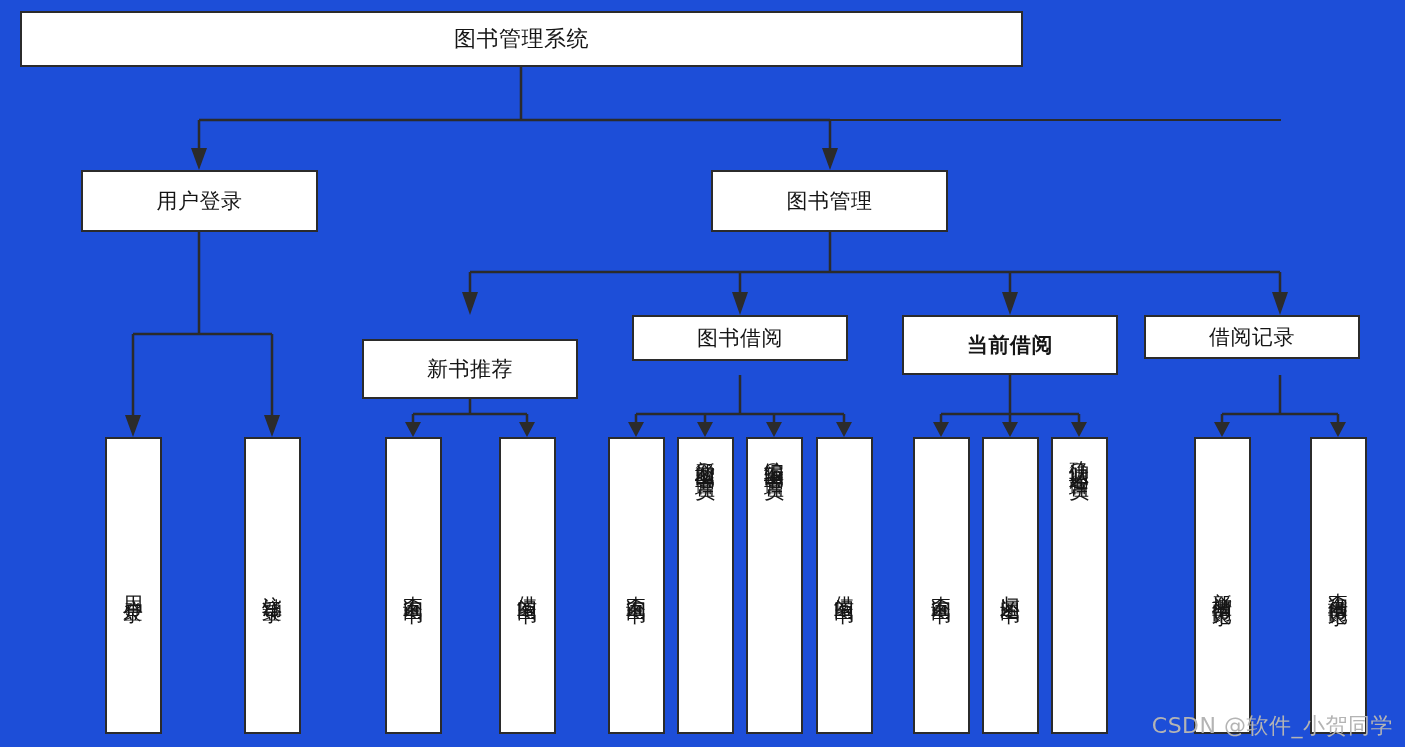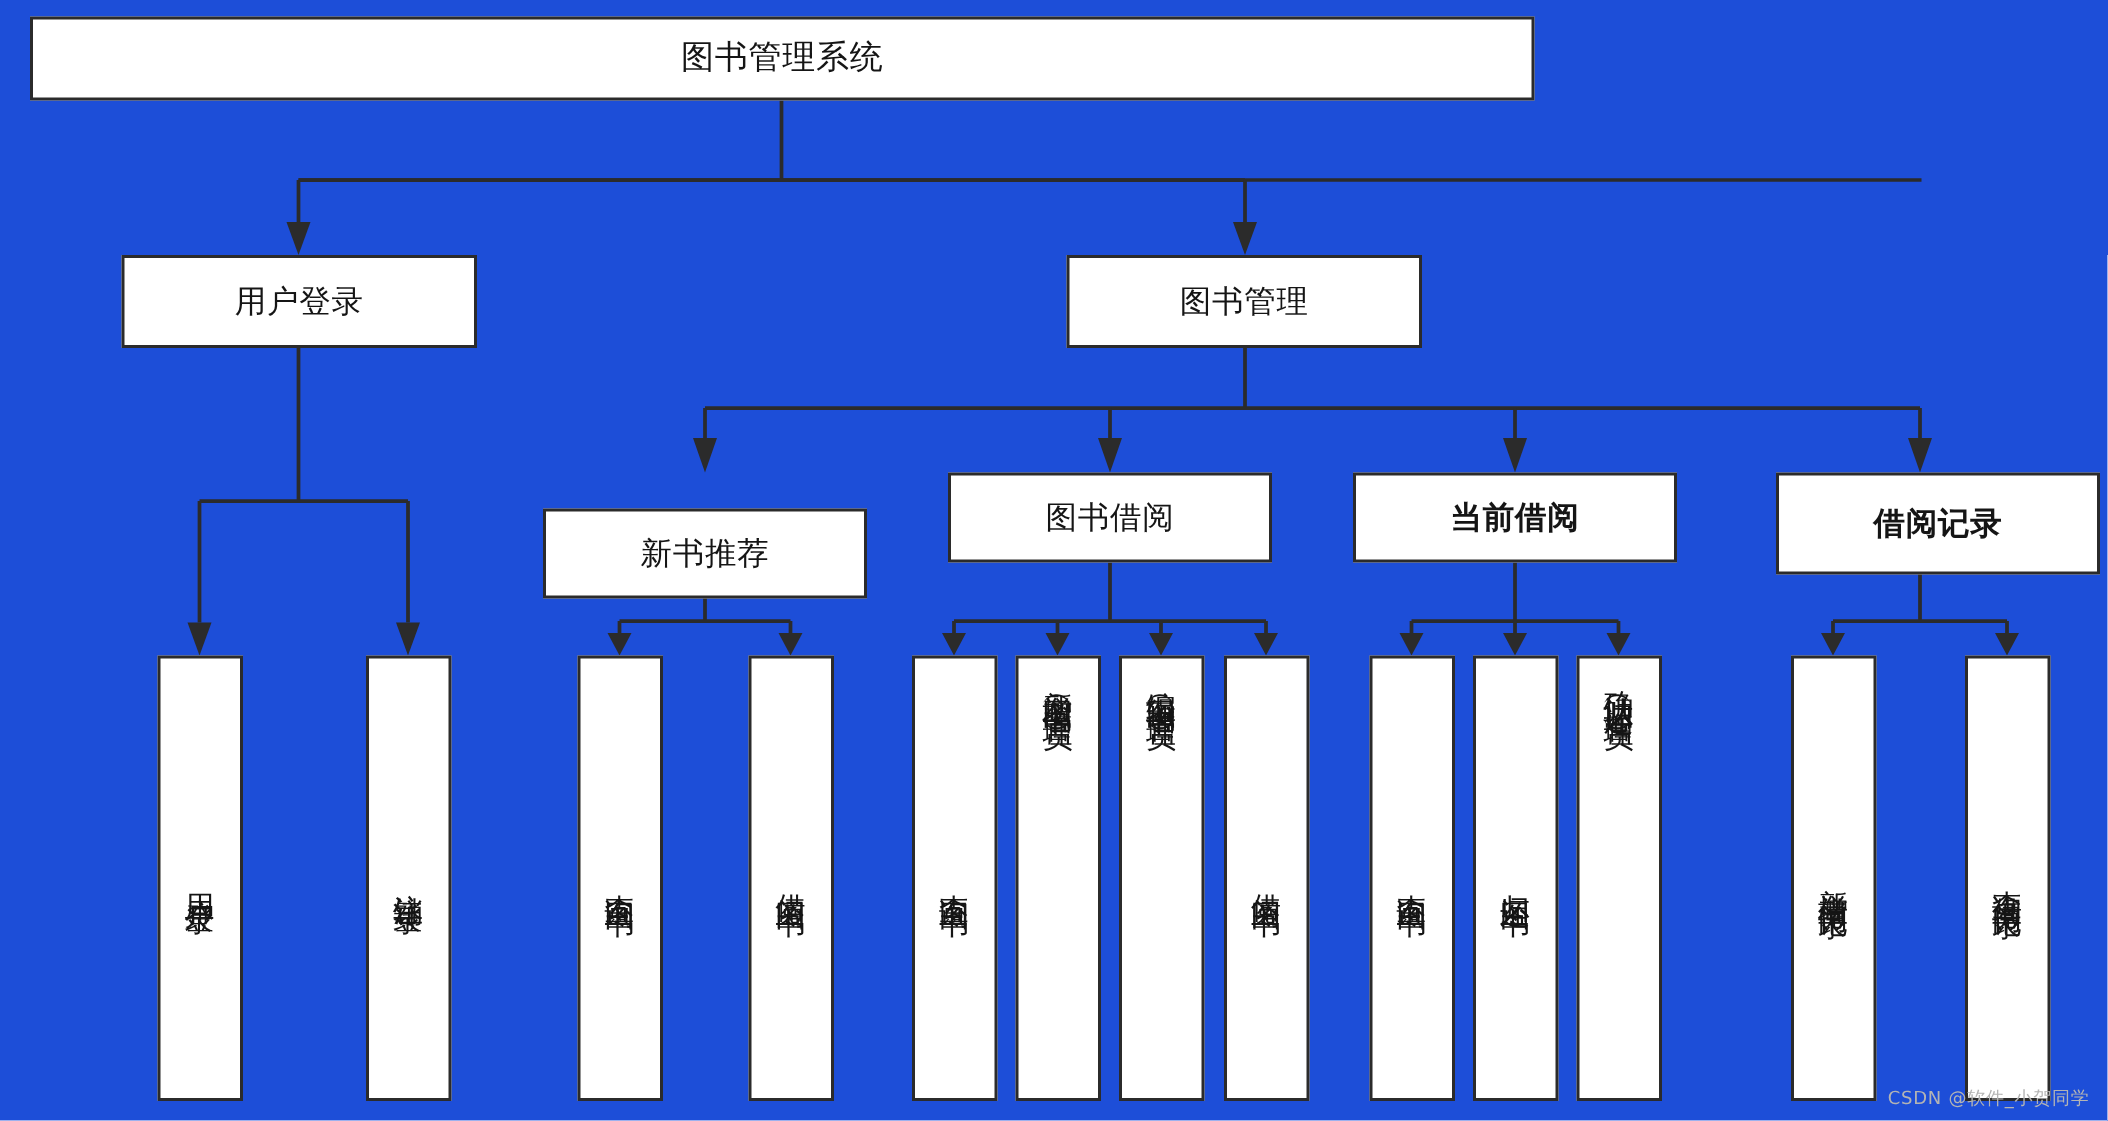--- a/index.html
+++ b/index.html
@@ -59,21 +59,21 @@
     text-orientation: upright;
     font-size: 20px;
     letter-spacing: 3px;
     line-height: 1;
     white-space: nowrap;
   }
   .watermark {
     position: absolute;
     right: 12px;
     bottom: 6px;
-    font-size: 12px;
+    font-size: 22px;
     color: #b4b4b4;
     letter-spacing: 0.5px;
     z-index: 6;
     white-space: nowrap;
   }
 </style>
 </head>
 <body>
 
 <div id="canvas">
@@ -165,27 +165,27 @@
   <div class="node" style="left:81px; top:170px; width:237px; height:62px;">
     <span class="lbl">用户登录</span>
   </div>
   <div class="node" style="left:711px; top:170px; width:237px; height:62px;">
     <span class="lbl">图书管理</span>
   </div>
 
   <div class="node" style="left:362px; top:315px; width:216px; height:60px;margin-top:24px;">
     <span class="lbl">新书推荐</span>
   </div>
-  <div class="node" style="left:632px; top:315px; width:216px; height:60px;">
+  <div class="node" style="left:632px; top:315px; width:216px; height:46px;">
     <span class="lbl">图书借阅</span>
   </div>
   <div class="node" style="left:902px; top:315px; width:216px; height:60px;font-weight:bold;">
     <span class="lbl">当前借阅</span>
   </div>
-  <div class="node" style="left:1184px; top:315px; width:216px; height:68px;font-weight:bold;">
+  <div class="node" style="left:1144px; top:315px; width:216px; height:44px;">
     <span class="lbl">借阅记录</span>
   </div>
 
   <div class="node leaf centered" style="left:105px; top:437px; width:57px; height:297px;">
     <span class="lbl">用户登录</span>
   </div>
   <div class="node leaf centered" style="left:244px; top:437px; width:57px; height:297px;">
     <span class="lbl">注销登录</span>
   </div>
 

